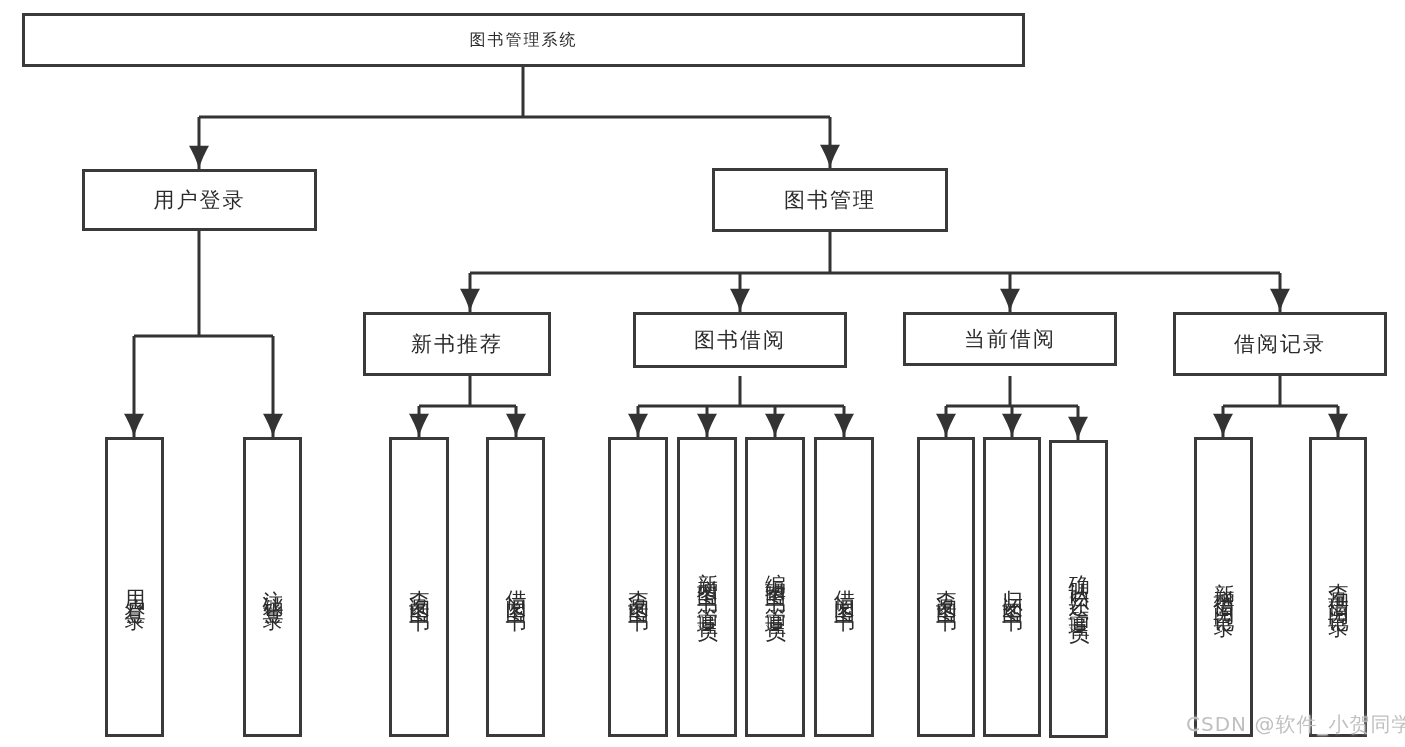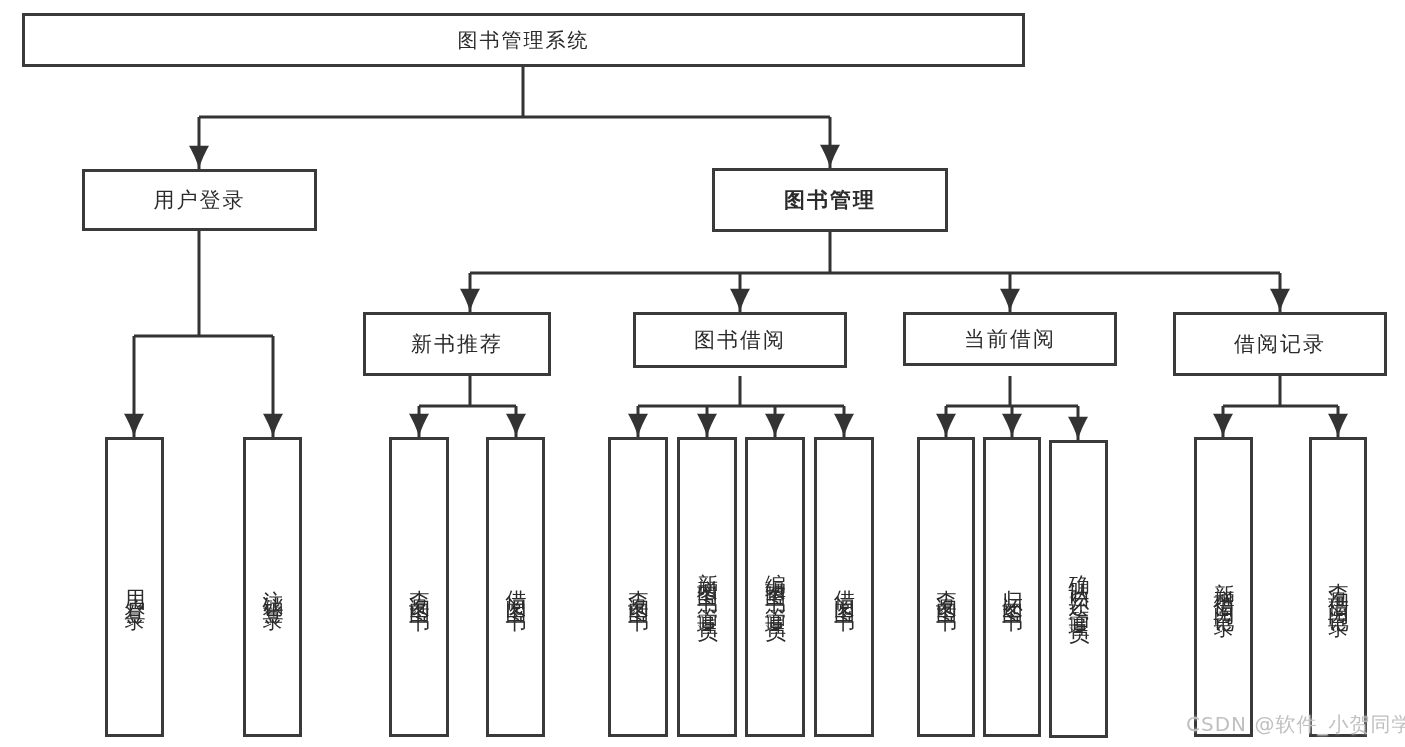--- a/index.html
+++ b/index.html
@@ -14,21 +14,21 @@
   .node{
     position:absolute;
     box-sizing:border-box;
     border:3px solid #3a3a3a;
     background:#ffffff;
     color:#2b2b2b;
     display:flex;align-items:center;justify-content:center;
     z-index:2;
   }
   .h-node{font-size:21px;letter-spacing:2px;white-space:nowrap;}
-  .root-node{font-size:20px;letter-spacing:2px;}
+  .root-node{font-size:16px;letter-spacing:2px;}
   .leaf{
     writing-mode:vertical-rl;
     text-orientation:mixed;
     font-size:21px;
     letter-spacing:7px;
     line-height:1.0;
   }
   .watermark{
     position:absolute;
     left:1186px;top:711px;
@@ -84,21 +84,21 @@
 
       <path d="M1280,376 V406 M1223,406 H1338"></path>
       <line x1="1223" y1="406" x2="1223" y2="437" marker-end="url(#arrow)"></line>
       <line x1="1338" y1="406" x2="1338" y2="437" marker-end="url(#arrow)"></line>
     </g>
   </svg>
 
   <div class="node root-node" style="left:22px;top:13px;width:1003px;height:54px;">图书管理系统</div>
 
   <div class="node h-node" style="left:82px;top:169px;width:235px;height:62px;">用户登录</div>
-  <div class="node h-node" style="left:712px;top:168px;width:236px;height:64px;font-weight:bold;">图书管理</div>
+  <div class="node h-node" style="left:712px;top:168px;width:236px;height:64px;">图书管理</div>
 
   <div class="node h-node" style="left:363px;top:312px;width:188px;height:64px;">新书推荐</div>
   <div class="node h-node" style="left:633px;top:312px;width:214px;height:56px;">图书借阅</div>
   <div class="node h-node" style="left:903px;top:312px;width:214px;height:54px;">当前借阅</div>
   <div class="node h-node" style="left:1173px;top:312px;width:214px;height:64px;">借阅记录</div>
 
   <div class="node leaf" style="left:105px;top:437px;width:59px;height:300px;">用户登录</div>
   <div class="node leaf" style="left:243px;top:437px;width:59px;height:300px;">注销登录</div>
 
   <div class="node leaf" style="left:389px;top:437px;width:60px;height:300px;">查询图书</div>

